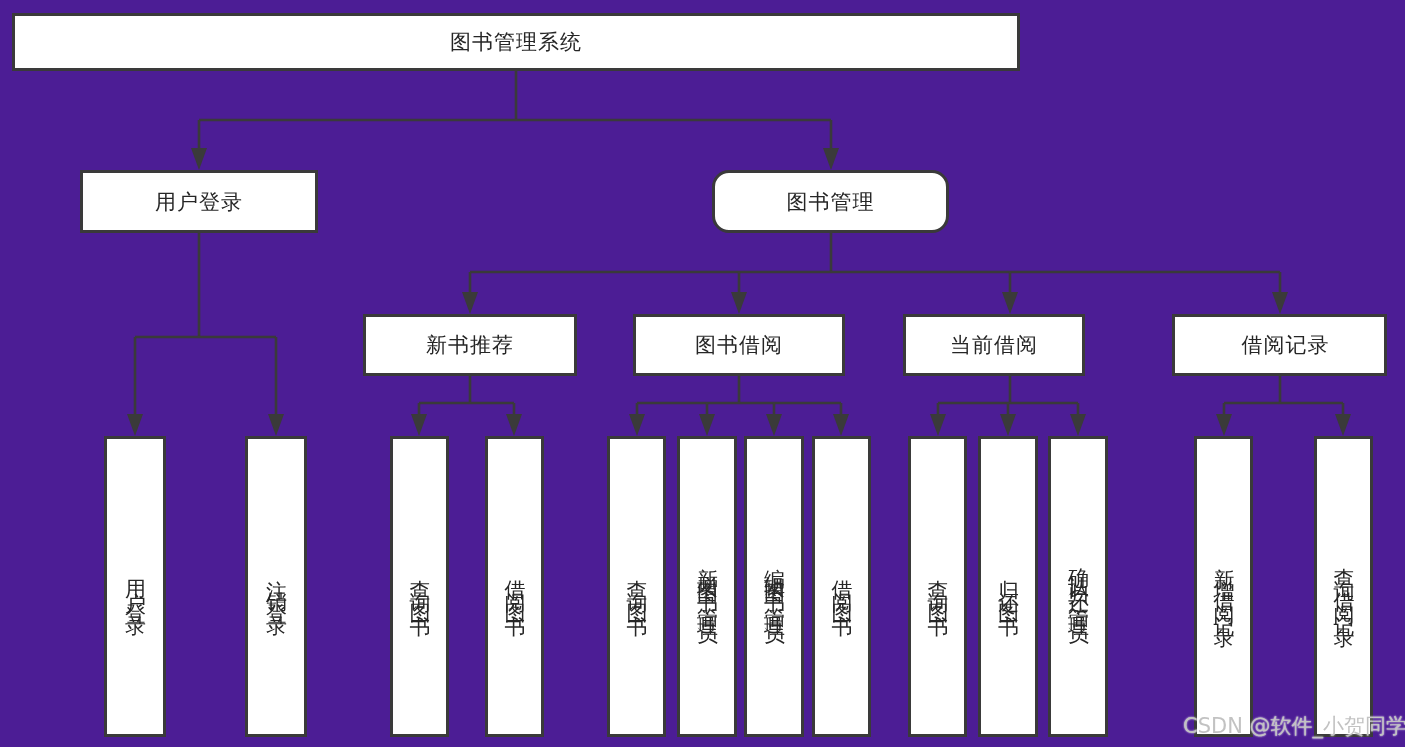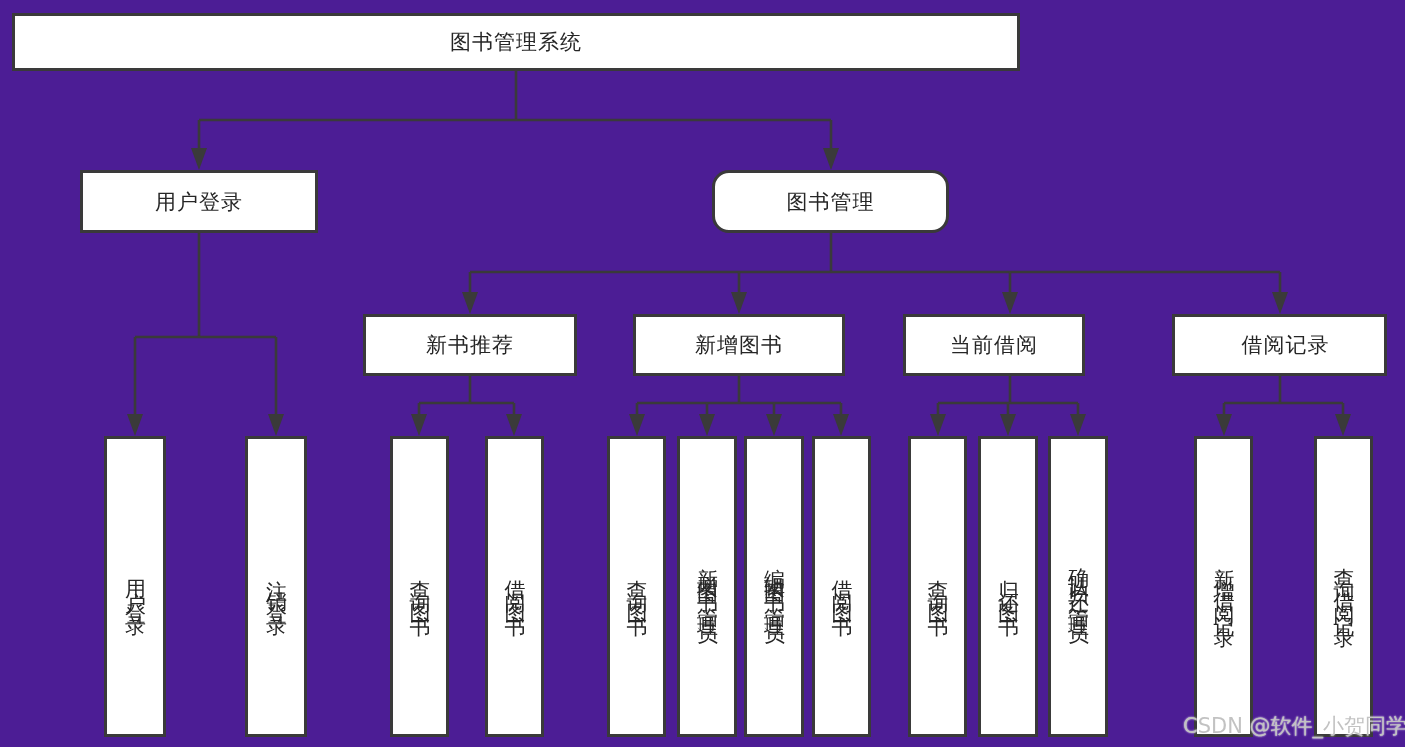--- a/index.html
+++ b/index.html
@@ -108,21 +108,21 @@
       <polygon points="1335,414 1351,414 1343,436"></polygon>
     </g>
   </svg>
 
   <div class="node hbox" id="n-root">图书管理系统</div>
 
   <div class="node hbox" id="n-user-login">用户登录</div>
   <div class="node hbox" id="n-book-management">图书管理</div>
 
   <div class="node hbox" id="n-new-book-recommend">新书推荐</div>
-  <div class="node hbox" id="n-book-borrowing">新增图书</div>
+  <div class="node hbox" id="n-book-borrowing">图书借阅</div>
   <div class="node hbox" id="n-current-borrowing">当前借阅</div>
   <div class="node hbox" id="n-borrowing-records">借阅记录</div>
 
   <div class="node vbox" id="n-leaf-user-login">
     <span>用户登录</span>
   </div>
   <div class="node vbox" id="n-leaf-logout">
     <span>注销登录</span>
   </div>
   <div class="node vbox" id="n-leaf-query-books-recommend">

